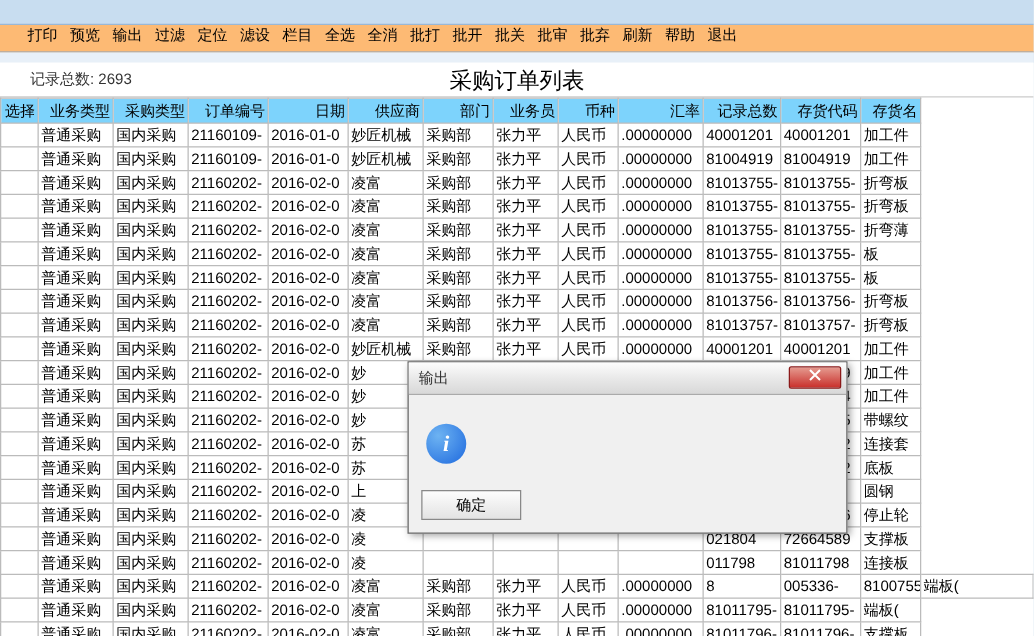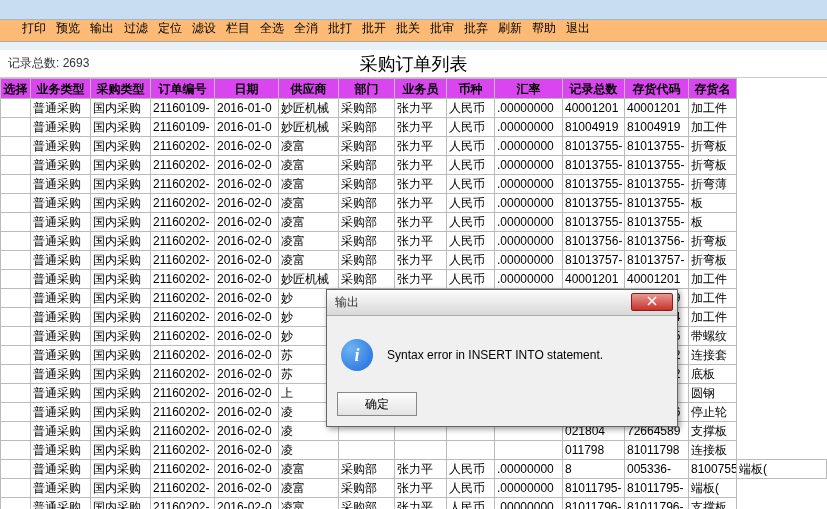--- a/index.html
+++ b/index.html
@@ -3,25 +3,25 @@
 <meta charset="utf-8">
 <style>
 *{margin:0;padding:0;box-sizing:border-box;font-family:"SimSun","Microsoft YaHei",sans-serif;font-size:12px}
 body{background:#d4e4f0;width:827px;height:509px;overflow:hidden;position:relative}
 .titlebar-area{height:20px;background:#c8ddf0;border-bottom:1px solid #9ab8d6}
 .menubar{height:22px;background:#fdba74;border-bottom:1px solid #aaa;display:flex;align-items:flex-start;padding:0 22px;gap:10px}
 .menubar span{color:#000;cursor:pointer}
 .spacer{height:8px;background:#e8f0f8}
 .content{background:#fff;margin:0 0 0 0;height:calc(509px - 50px);overflow:hidden}
 .header-row{display:flex;align-items:center;height:28px;border-bottom:1px solid #ccc;background:#fff}
-.record-count{padding-left:8px;color:#333;font-size:12px}
+.record-count{padding-left:24px;color:#333;font-size:12px}
 .title{position:absolute;left:50%;transform:translateX(-50%);font-size:18px;font-weight:normal;font-family:"SimSun"}
 .table{width:100%;border-collapse:collapse;table-layout:fixed}
 .table th,.table td{border:1px solid #bbb;height:18px;line-height:18px;padding:0 2px;overflow:hidden;white-space:nowrap;text-align:left;background:#fff}
-.table th{background:#d946ef;color:#000;text-align:center;font-weight:bold;height:20px}
+.table th{background:#7dd3fc;color:#000;text-align:right;font-weight:normal;height:20px}
 .dialog{position:absolute;left:326px;top:289px;width:352px;background:#f0f0f0;border:1px solid #666;box-shadow:2px 2px 6px rgba(0,0,0,0.4);z-index:100}
 .dialog-titlebar{height:26px;background:linear-gradient(to bottom,#fdfdfd 0%,#e9e9e9 50%,#d8d8d8 100%);border-bottom:1px solid #aaa;display:flex;align-items:center;padding:0 4px;position:relative}
 .dialog-titlebar .dt-title{padding-left:4px;color:#333}
 .dialog-close{position:absolute;right:4px;top:3px;width:42px;height:18px;background:linear-gradient(to bottom,#e59a8f,#c9302c);border:1px solid #8b1a1a;border-radius:2px;color:#fff;text-align:center;line-height:16px;font-size:11px;cursor:pointer}
 .dialog-body{padding:18px 14px 10px 14px;display:flex;align-items:center;gap:14px;min-height:70px}
 .info-icon{width:32px;height:32px;border-radius:50%;background:radial-gradient(circle at 30% 30%,#6db3f2,#1e69de);color:#fff;display:flex;align-items:center;justify-content:center;font-size:18px;font-family:Georgia,serif;font-style:italic;font-weight:bold}
 .dialog-msg{color:#000}
 .dialog-footer{display:flex;justify-content:flex-start;padding:6px 10px 10px 10px}
 .dialog-btn{min-width:80px;height:24px;background:linear-gradient(to bottom,#fdfdfd,#e3e3e3);border:1px solid #888;cursor:pointer}
 .col-sel{width:30px}.col-btype{width:60px}.col-ptype{width:60px}.col-ord{width:64px}.col-date{width:64px}.col-sup{width:60px}.col-dept{width:56px}.col-sales{width:52px}.col-cur{width:48px}.col-rate{width:68px}.col-invno{width:62px}.col-invcode{width:64px}.col-invname{width:48px}
@@ -436,18 +436,17 @@
   <div class="dialog-titlebar">
     <span class="dt-title">输出</span>
     <div class="dialog-close">
       <svg width="10" height="10" viewBox="0 0 10 10">
           <path d="M1 1 L9 9 M9 1 L1 9" stroke="#fff" stroke-width="1.6"></path>
         </svg>
     </div>
   </div>
   <div class="dialog-body">
     <div class="info-icon">i</div>
-    <div class="dialog-msg">Syntax error in INSERT INTO statement.</div>
   </div>
   <div class="dialog-footer">
     <button class="dialog-btn">确定</button>
   </div>
 </div>
 
 </body></html>

